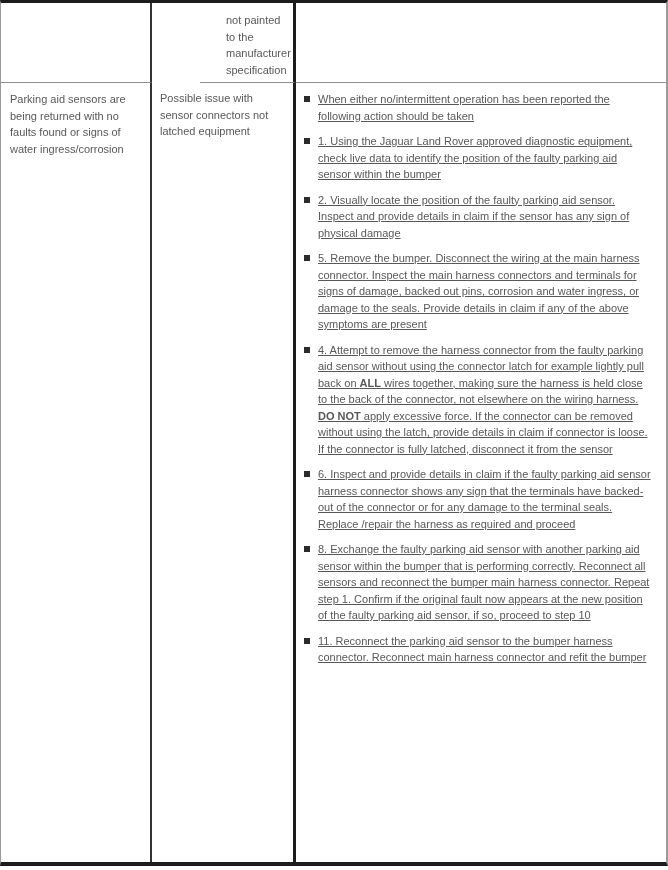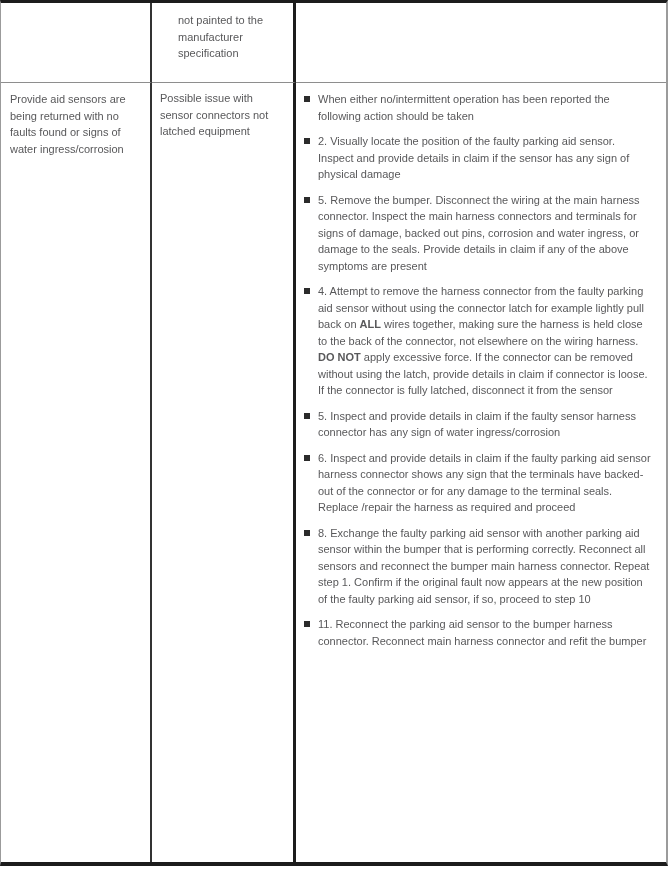--- a/index.html
+++ b/index.html
@@ -38,31 +38,32 @@
   }
   .cell{
     box-sizing:border-box;
     overflow:hidden;
   }
   .c1{ border-right:2px solid var(--border-mid); }
   .c2{ border-right:3px solid var(--border-dark); }
   .r1{ border-bottom:1px solid var(--divider); }
   .cell-symptom{ padding:8px 8px 0 9px; }
   .cell-cause{ padding:7px 10px 0 8px; }
-  .cell-cause-partial{ padding:9px 8px 0 26px; }
+  .cell-cause-partial{ padding:9px 8px 0 26px;margin-left:48px; }
   .cell-actions{ padding:8px 14px 6px 8px; }
   ul.steps{
     list-style:none;
     margin:0;
     padding:0;
   }
   ul.steps li{
     position:relative;
     padding-left:14px;
     margin:0 0 9px 0;
+    text-decoration:underline;
   }
   ul.steps li .bullet{
     position:absolute;
     left:0;
     top:5px;
     width:6px;
     height:6px;
     background:var(--bullet);
   }
   b{ font-weight:bold; color:var(--text); }
@@ -72,32 +73,32 @@
 
 <div class="table">
 
   <div class="cell c1 r1"></div>
   <div class="cell c2 r1 cell-cause-partial">
     <div>not painted to the manufacturer specification</div>
   </div>
   <div class="cell r1"></div>
 
   <div class="cell c1 cell-symptom">
-    <div>Provide aid sensors are being returned with no faults found or signs of water ingress/corrosion</div>
+    <div>Parking aid sensors are being returned with no faults found or signs of water ingress/corrosion</div>
   </div>
   <div class="cell c2 cell-cause">
     <div>Possible issue with sensor connectors not latched equipment</div>
   </div>
   <div class="cell cell-actions">
     <ul class="steps" id="steps-list">
         <li><span class="bullet"></span><span>When either no/intermittent operation has been reported the following action should be taken</span></li>
+        <li><span class="bullet"></span><span>1. Using the Jaguar Land Rover approved diagnostic equipment, check live data to identify the position of the faulty parking aid sensor within the bumper</span></li>
         <li><span class="bullet"></span><span>2. Visually locate the position of the faulty parking aid sensor. Inspect and provide details in claim if the sensor has any sign of physical damage</span></li>
         <li><span class="bullet"></span><span>5. Remove the bumper. Disconnect the wiring at the main harness connector. Inspect the main harness connectors and terminals for signs of damage, backed out pins, corrosion and water ingress, or damage to the seals. Provide details in claim if any of the above symptoms are present</span></li>
         <li><span class="bullet"></span><span>4. Attempt to remove the harness connector from the faulty parking aid sensor without using the connector latch for example lightly pull back on </span><b>ALL</b><span> wires together, making sure the harness is held close to the back of the connector, not elsewhere on the wiring harness. </span><b>DO NOT</b><span> apply excessive force. If the connector can be removed without using the latch, provide details in claim if connector is loose. If the connector is fully latched, disconnect it from the sensor</span></li>
-        <li><span class="bullet"></span><span>5. Inspect and provide details in claim if the faulty sensor harness connector has any sign of water ingress/corrosion</span></li>
         <li><span class="bullet"></span><span>6. Inspect and provide details in claim if the faulty parking aid sensor harness connector shows any sign that the terminals have backed-out of the connector or for any damage to the terminal seals. Replace /repair the harness as required and proceed</span></li>
         <li><span class="bullet"></span></li>
         <li><span class="bullet"></span><span>8. Exchange the faulty parking aid sensor with another parking aid sensor within the bumper that is performing correctly. Reconnect all sensors and reconnect the bumper main harness connector. Repeat step 1. Confirm if the original fault now appears at the new position of the faulty parking aid sensor, if so, proceed to step 10</span></li>
         <li><span class="bullet"></span><span>11. Reconnect the parking aid sensor to the bumper harness connector. Reconnect main harness connector and refit the bumper</span></li>
       </ul>
   </div>
 
 </div>
 
 </body></html>

